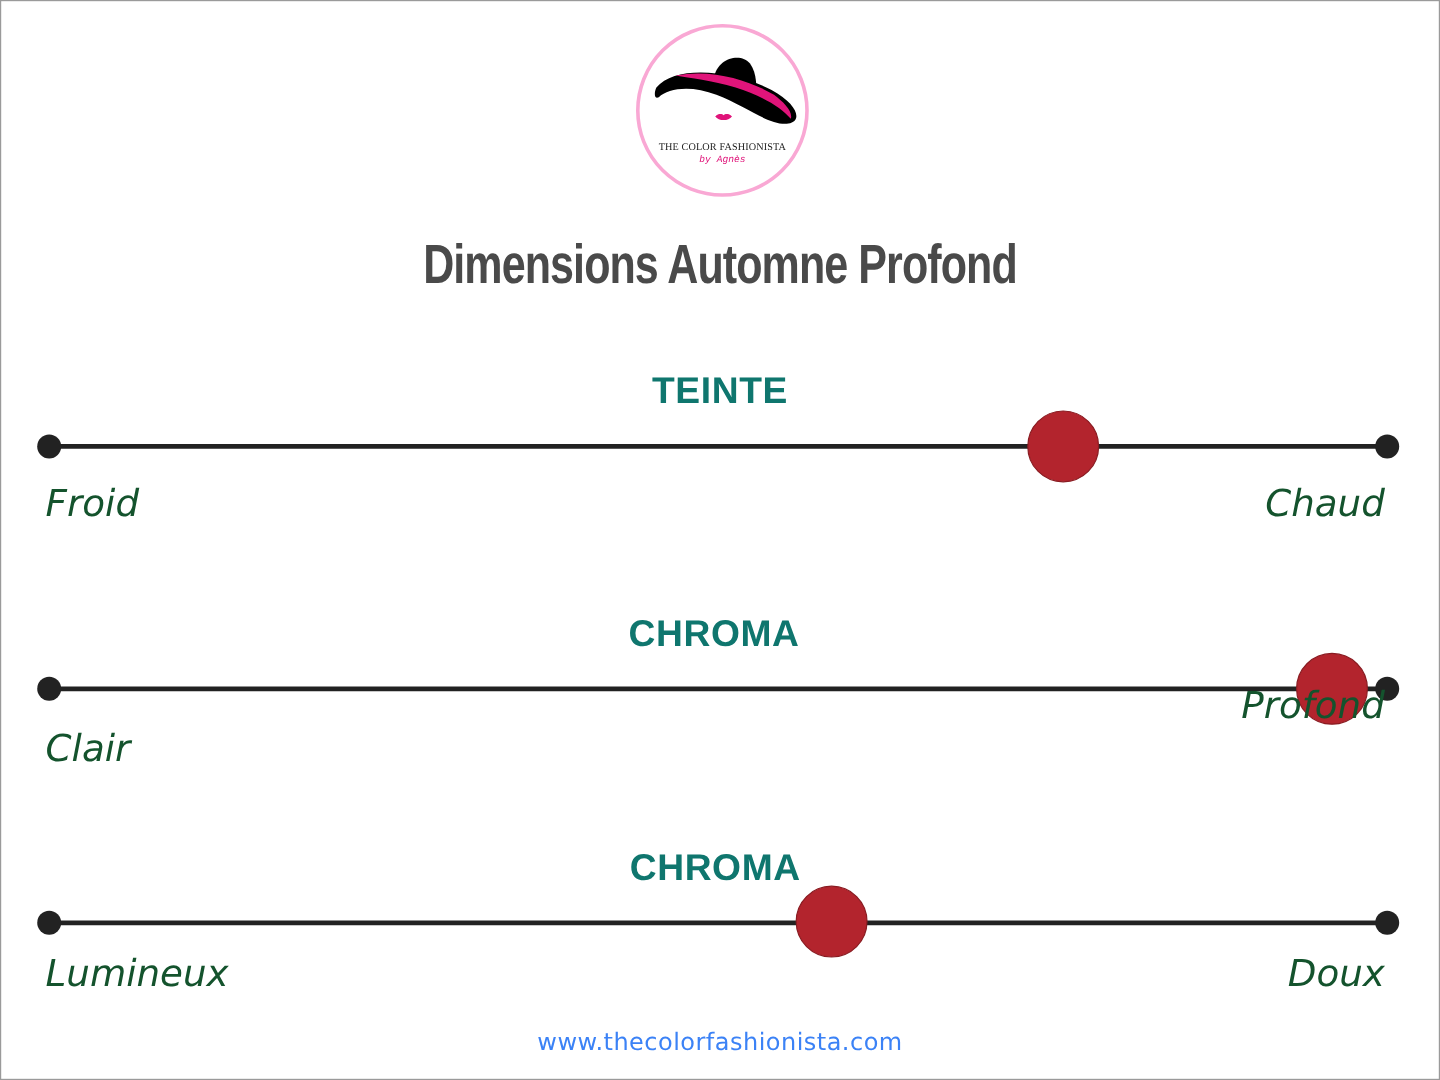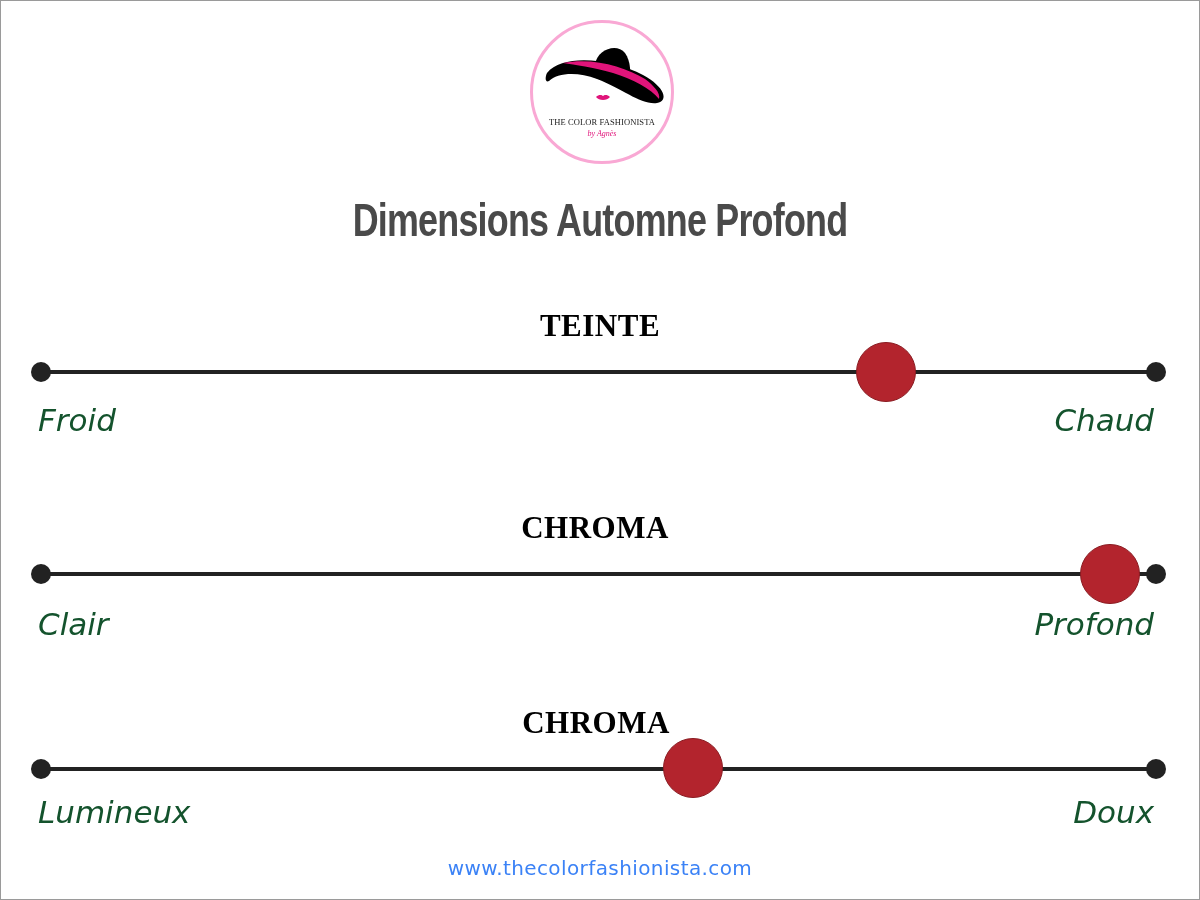--- a/index.html
+++ b/index.html
@@ -18,33 +18,33 @@
     overflow: hidden;
   }
   .logo svg { position: absolute; left: 0; top: 0; }
   .logo-title {
     position: absolute; left: 0; right: 0; top: 94px; text-align: center;
     font-family: "Liberation Serif", serif; font-size: 8.5px; color: #222;
     letter-spacing: 0.1px;
   }
   .logo-sign {
     position: absolute; left: 0; right: 0; top: 106px; text-align: center;
-    font-family: Liberation Serif, serif; font-style: italic; font-size: 8px;
+    font-family: Liberation Mono, monospace; font-style: italic; font-size: 8px;
     color: #e0147a;
   }
   .title {
     position: absolute; left: 0; right: 0; top: 193px; text-align: center;
     font-family: "Liberation Sans", sans-serif; font-weight: bold;
     font-size: 46px; color: #4a4a4a; letter-spacing: -1px;
     transform: scaleX(0.78); transform-origin: 600px 0;
   }
   .dim-heading {
     position: absolute; width: 400px; text-align: center;
-    font-family: Liberation Serif, serif; font-weight: bold;
-    font-size: 31px; color: #000000; letter-spacing: 0.5px;
+    font-family: Liberation Sans, sans-serif; font-weight: bold;
+    font-size: 31px; color: #0f766e; letter-spacing: 0.5px;
   }
   .track {
     position: absolute; left: 40px; width: 1116px; height: 4px;
     background: #222; border-radius: 2px;
   }
   .end-dot {
     position: absolute; width: 20px; height: 20px; border-radius: 50%;
     background: #222;
   }
   .marker {
@@ -91,21 +91,21 @@
 <div class="marker" style="left:856px; top:342px;"></div>
 <div class="lbl" style="left:38px; top:402px;">Froid</div>
 <div class="lbl right" style="right:46px; top:402px;">Chaud</div>
 
 <div class="dim-heading" style="left:395px; top:510px;">CHROMA</div>
 <div class="track" style="top:572px;"></div>
 <div class="end-dot" style="left:31px; top:564px;"></div>
 <div class="end-dot" style="left:1146px; top:564px;"></div>
 <div class="marker" style="left:1080px; top:544px;"></div>
 <div class="lbl" style="left:38px; top:606px;">Clair</div>
-<div class="lbl right" style="right:46px; top:606px;">Profond</div>
+<div class="lbl right" style="right:46px; top:570px;">Profond</div>
 
 <div class="dim-heading" style="left:396px; top:705px;">CHROMA</div>
 <div class="track" style="top:767px;"></div>
 <div class="end-dot" style="left:31px; top:759px;"></div>
 <div class="end-dot" style="left:1146px; top:759px;"></div>
 <div class="marker" style="left:663px; top:738px;"></div>
 <div class="lbl" style="left:38px; top:794px;text-align:right;">Lumineux</div>
 <div class="lbl right" style="right:46px; top:794px;">Doux</div>
 
 <div class="footer">www.thecolorfashionista.com</div>

